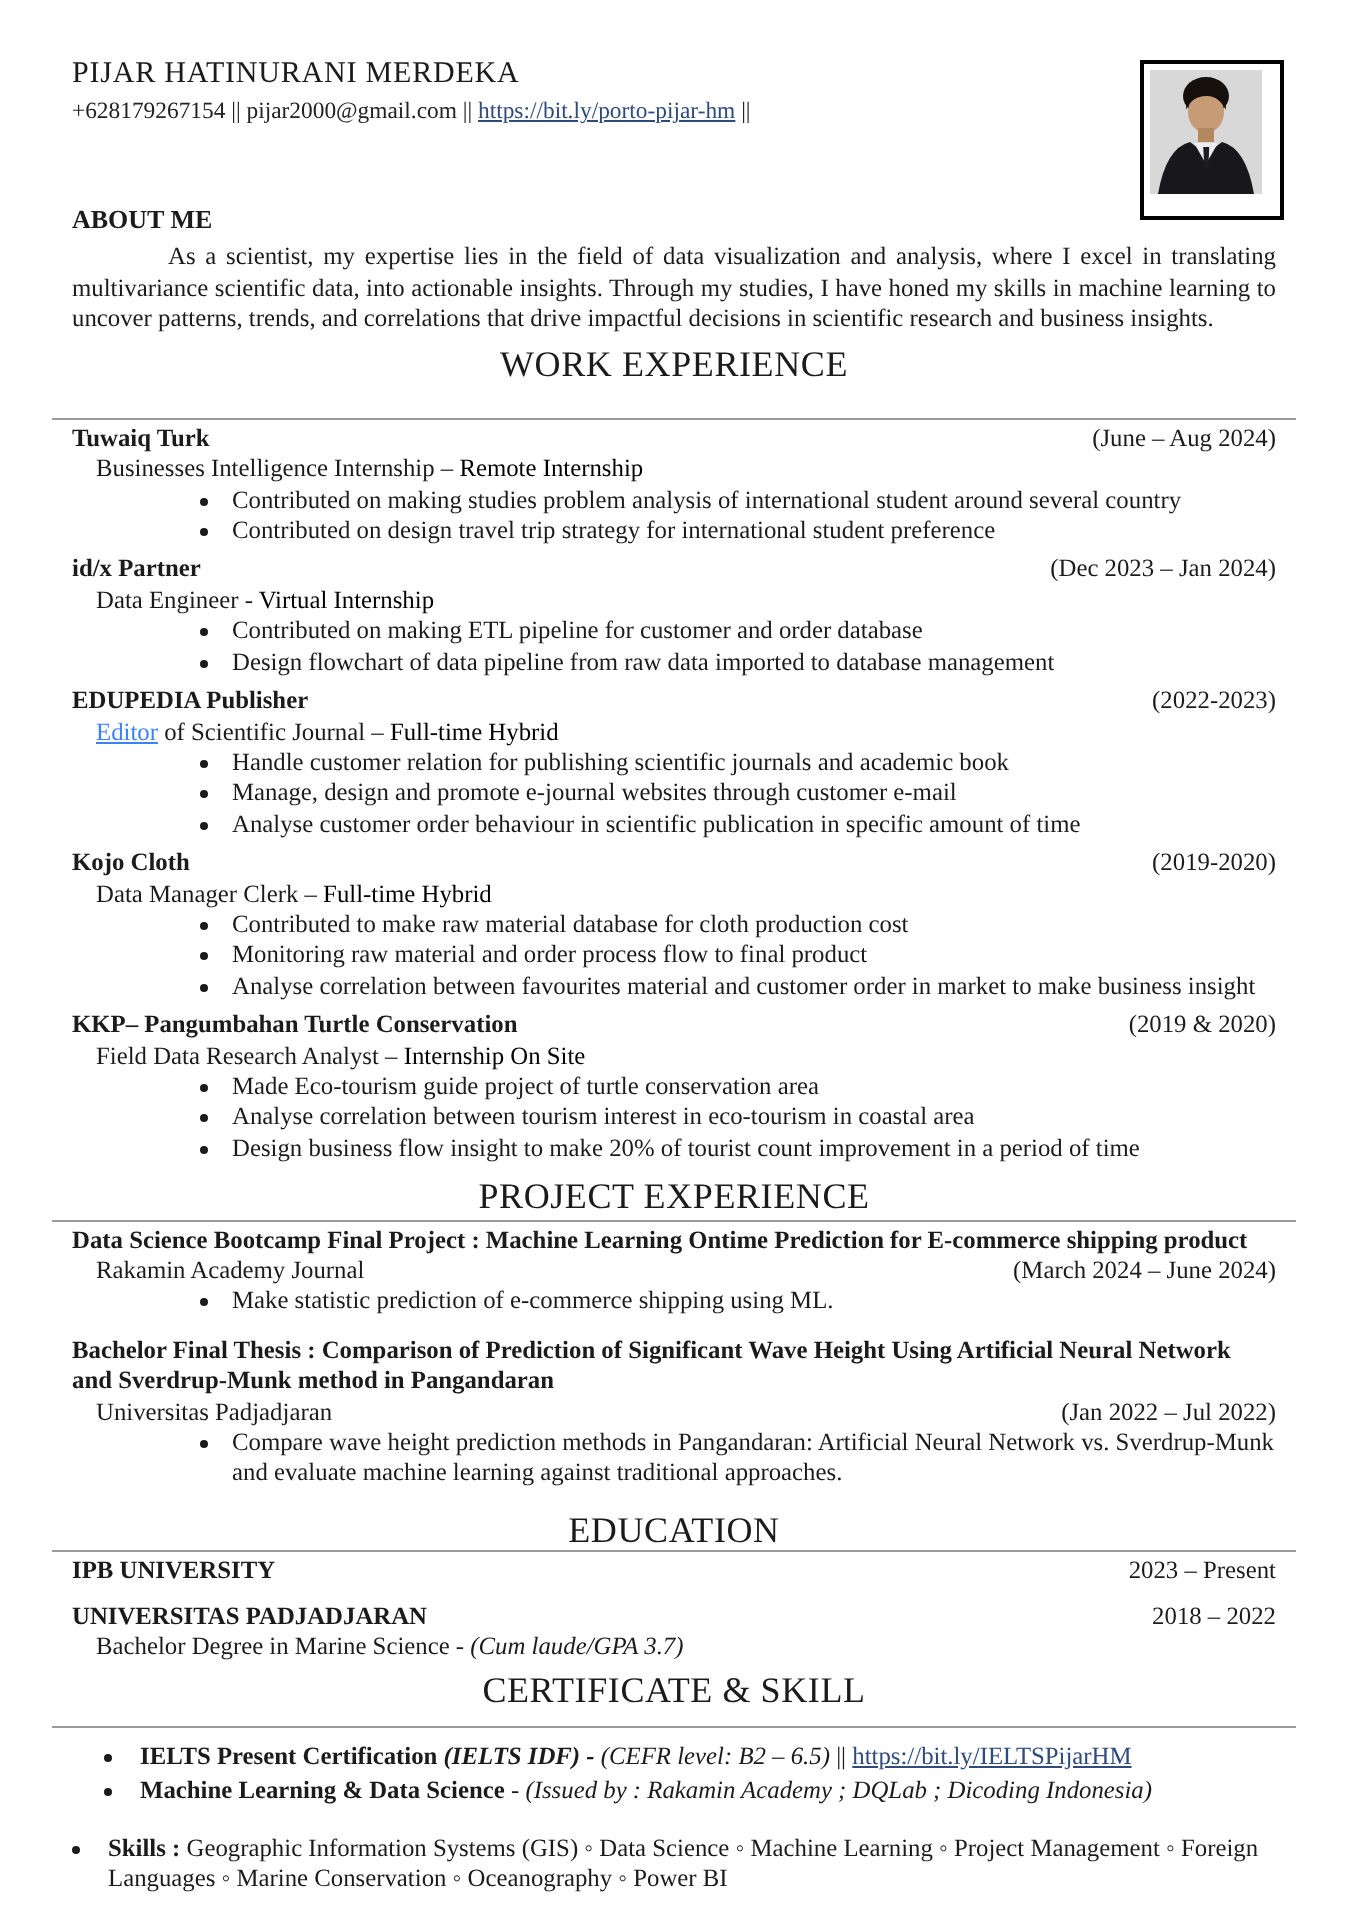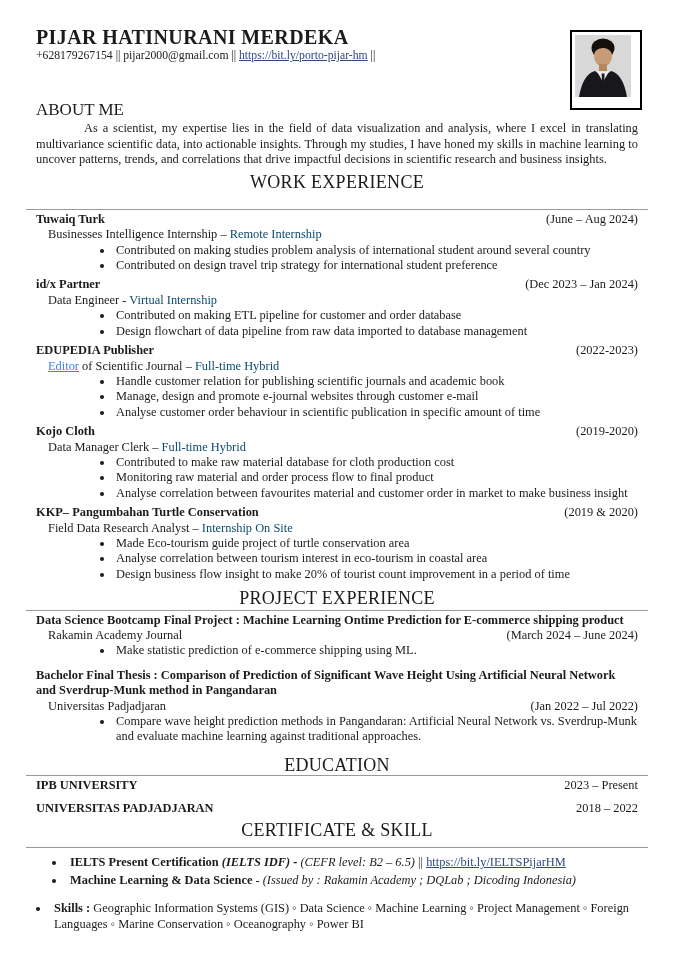--- a/index.html
+++ b/index.html
@@ -2,41 +2,41 @@
 <html><head>
 <meta charset="utf-8">
 <style>
   html,body{margin:0;padding:0;background:#ffffff;}
   .page{
     width:680px;height:961px;box-sizing:border-box;
     padding:30px 42px 10px 36px;position:relative;overflow:hidden;
     font-family:"Liberation Serif","DejaVu Serif",serif;
     font-size:12.4px;line-height:15.4px;color:#1b1b1b;background:#fff;
   }
-  .name{font-size:20px;font-weight:bold;letter-spacing:.4px;margin:0;}
+  .name{font-size:15px;font-weight:normal;letter-spacing:.4px;margin:0;}
   .contact{font-size:11.7px;margin-top:3px;color:#222;}
   a.link{color:#2f4b7c;text-decoration:underline;cursor:pointer;}
   a.link-plain{color:#3b82f6;text-decoration:underline;cursor:pointer;}
   .photo{
     position:absolute;top:30px;right:38px;width:62px;height:70px;
     border:2px solid #000;background:#fff;padding:3px;
   }
   .photo svg{display:block;}
   .sec-heading{text-align:center;font-weight:normal;font-size:18px;letter-spacing:.3px;}
-  .left-heading{font-weight:normal;font-size:17px;}
+  .left-heading{font-weight:bold;font-size:13px;}
   .about-text{margin:4px 0 0 0;text-align:justify;text-indent:48px;}
   .rule{border:none;border-top:1.5px solid #9a9a9a;margin-left:-10px;margin-right:-10px;height:0;}
   .rule-work{margin-top:18px;margin-bottom:2px;}
   .rule-proj{margin-top:3px;margin-bottom:2px;}
   .rule-edu{margin-top:2px;margin-bottom:2px;}
   .rule-cert{margin-top:9px;margin-bottom:7px;}
   .row{display:flex;justify-content:space-between;align-items:baseline;}
   .bold{font-weight:bold;}
   .italic{font-style:italic;}
-  .muted{color:#0c4a6e;}
+  .muted{color:#000000;}
   .role{padding-left:12px;}
   .org{padding-left:12px;}
   .degree{padding-left:12px;}
   ul.bullets{margin:0;padding-left:78px;}
   ul.bullets li{padding-left:2px;}
   .entry{margin-bottom:4px;}
   .proj-entry{margin-bottom:9px;}
   .edu-entry{margin-bottom:7px;}
   .sec-work{margin-top:8px;}
   .sec-proj{margin-top:9px;}
@@ -192,20 +192,23 @@
       <span class="bold">IPB UNIVERSITY</span>
       <span>2023 – Present</span>
     </div>
   </div>
 
   <div class="edu-entry">
     <div class="row">
       <span class="bold">UNIVERSITAS PADJADJARAN</span>
       <span>2018 – 2022</span>
     </div>
+    <div class="degree">
+      <span>Bachelor Degree in Marine Science - </span><span class="italic">(Cum laude/GPA 3.7)</span>
+    </div>
   </div>
 
   <div class="sec-heading sec-cert">CERTIFICATE &amp; SKILL</div>
   <hr class="rule rule-cert">
 
   <ul class="certs">
     <li>
       <span class="bold">IELTS Present Certification </span><span class="bold italic">(IELTS IDF) - </span><span class="italic">(CEFR level: B2 – 6.5)</span><span> || </span><a class="link">https://bit.ly/IELTSPijarHM</a>
     </li>
     <li>

